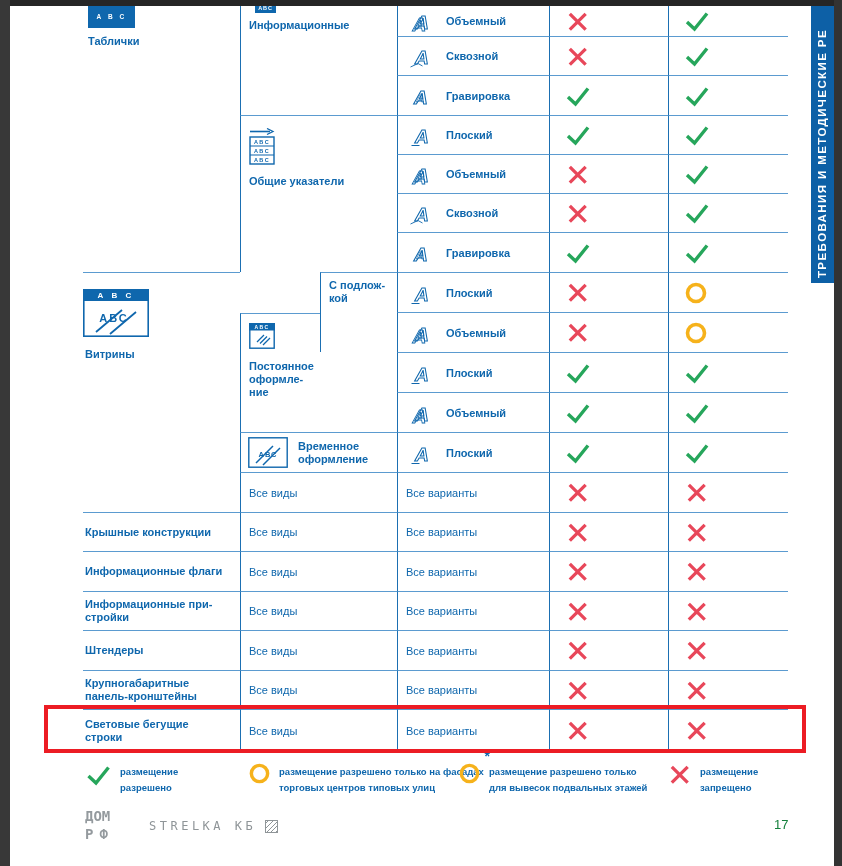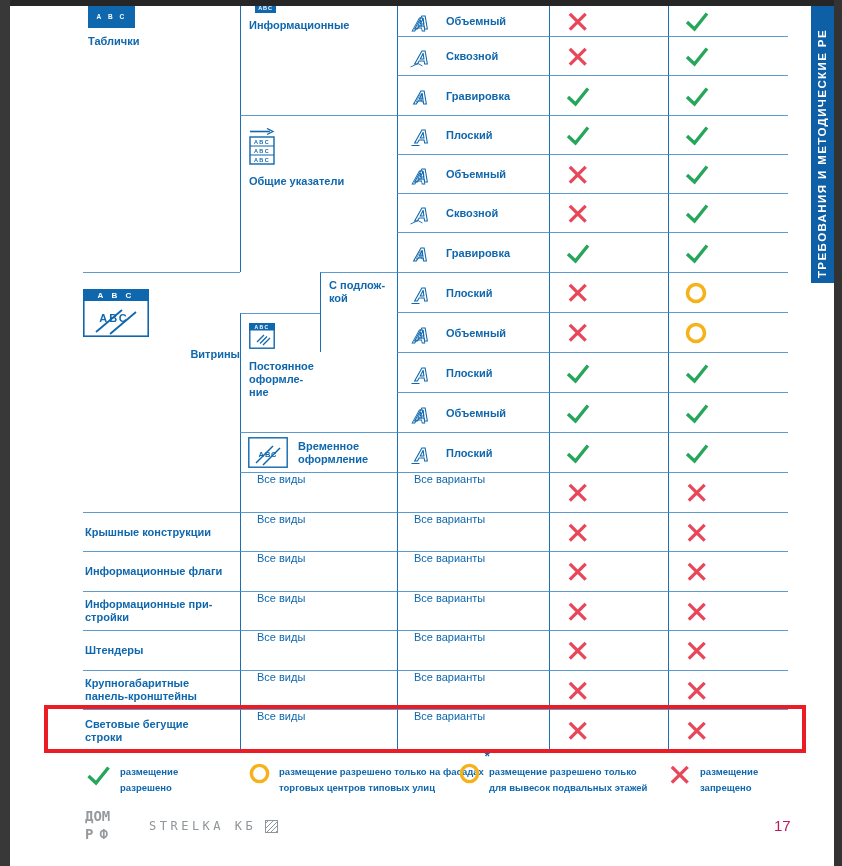--- a/index.html
+++ b/index.html
@@ -46,43 +46,43 @@
 
   .sub-info { padding-left:8px; }
   .info-cut-icon { width:21px; height:7px; background:#0f67ad; margin-left:6px; overflow:hidden; display:block; }
   .info-cut-icon span { display:block; color:#fff; font-size:5.5px; font-weight:bold; letter-spacing:1px; text-align:center; margin-top:-1px; }
   .sub-info .sub-label { margin-top:6px; }
 
   .sub-signs { padding-left:8px; padding-top:12px; }
   .sub-signs .sub-label { margin-top:6px; }
 
   .cat-vitriny { padding-top:16px; }
-  .cat-vitriny .cat-label { margin-left:2px; margin-top:7px;text-align:right; }
+  .cat-vitriny .cat-label { margin-left:2px; margin-top:7px; }
 
   .sub-permanent { padding-left:8px; padding-top:9px;margin-top:41px; }
   .sub-permanent .sub-label { margin-top:7px; }
 
   .sub-backing { padding-left:8px; padding-top:6px; }
 
   .sub-temporary { display:flex; align-items:center; gap:10px; padding-left:7px; }
 
   .bcat { display:flex; align-items:center; padding-left:2px; }
-  .bplain { display:flex; align-items:flex-start; padding-left:16px; }
+  .bplain { display:flex; align-items:center; padding-left:8px; }
 
   
   .legend-item { position:absolute; display:flex; gap:8px; align-items:flex-start; z-index:2; }
   .legend-text { font-size:9.5px; font-weight:bold; color:#0f67ad; line-height:16px; white-space:pre-line; padding-top:2px; }
   .circle-wrap { position:relative; }
   .circle-wrap .ast { position:absolute; top:-6px; right:-9px; color:#0f67ad; font-size:14px; font-weight:bold; }
 
   
   .brand-logo { position:absolute; left:84px; top:808px; }
   .studio { position:absolute; left:149px; top:819px; display:flex; align-items:center; gap:9px;
             font-family:"DejaVu Sans Mono",monospace; font-size:12px; letter-spacing:3.5px; color:#8f9598; }
-  .page-num { position:absolute; left:774px; top:817px; font-size:15px; color:#be185d; }
+  .page-num { position:absolute; left:774px; top:817px; font-size:13px; color:#15803d; }
 
   
   .highlight { position:absolute; left:44px; top:705px; width:762px; height:48px; border:4px solid #ec1c24; z-index:6; }
 </style>
 </head>
 <body>
 
 <div class="frame-top"></div>
 <div class="frame-left"></div>
 <div class="frame-right"></div>

